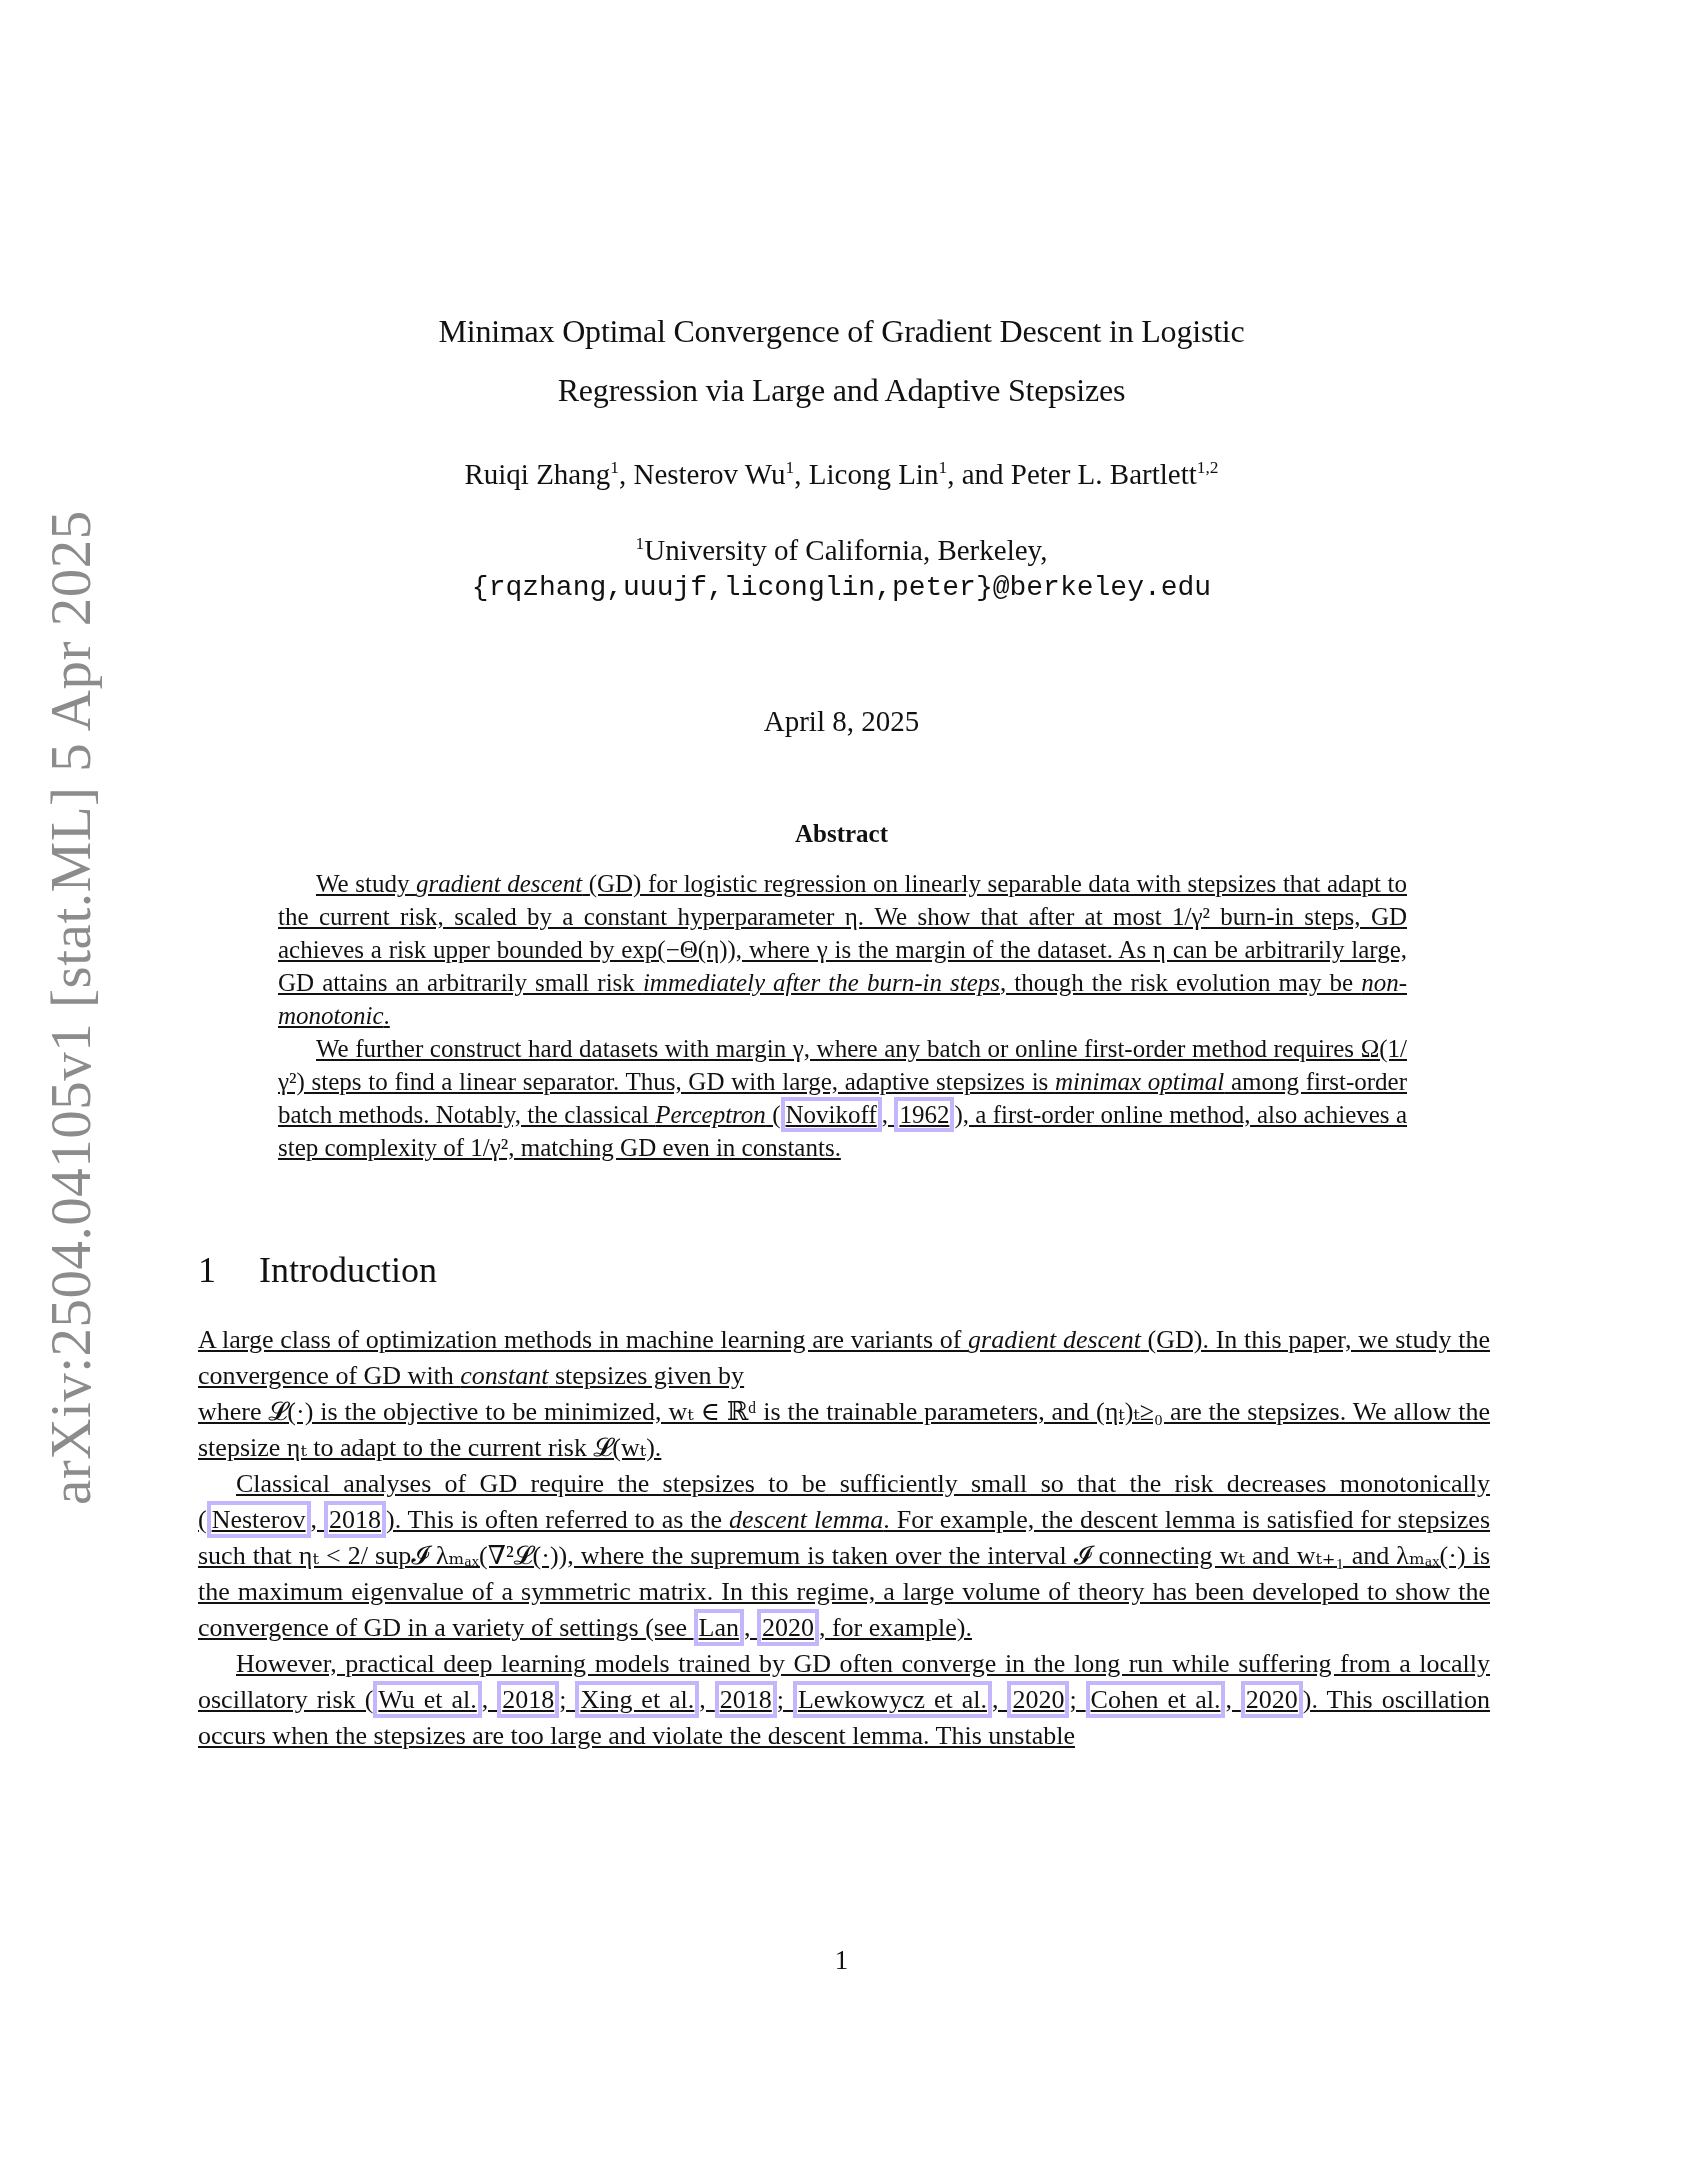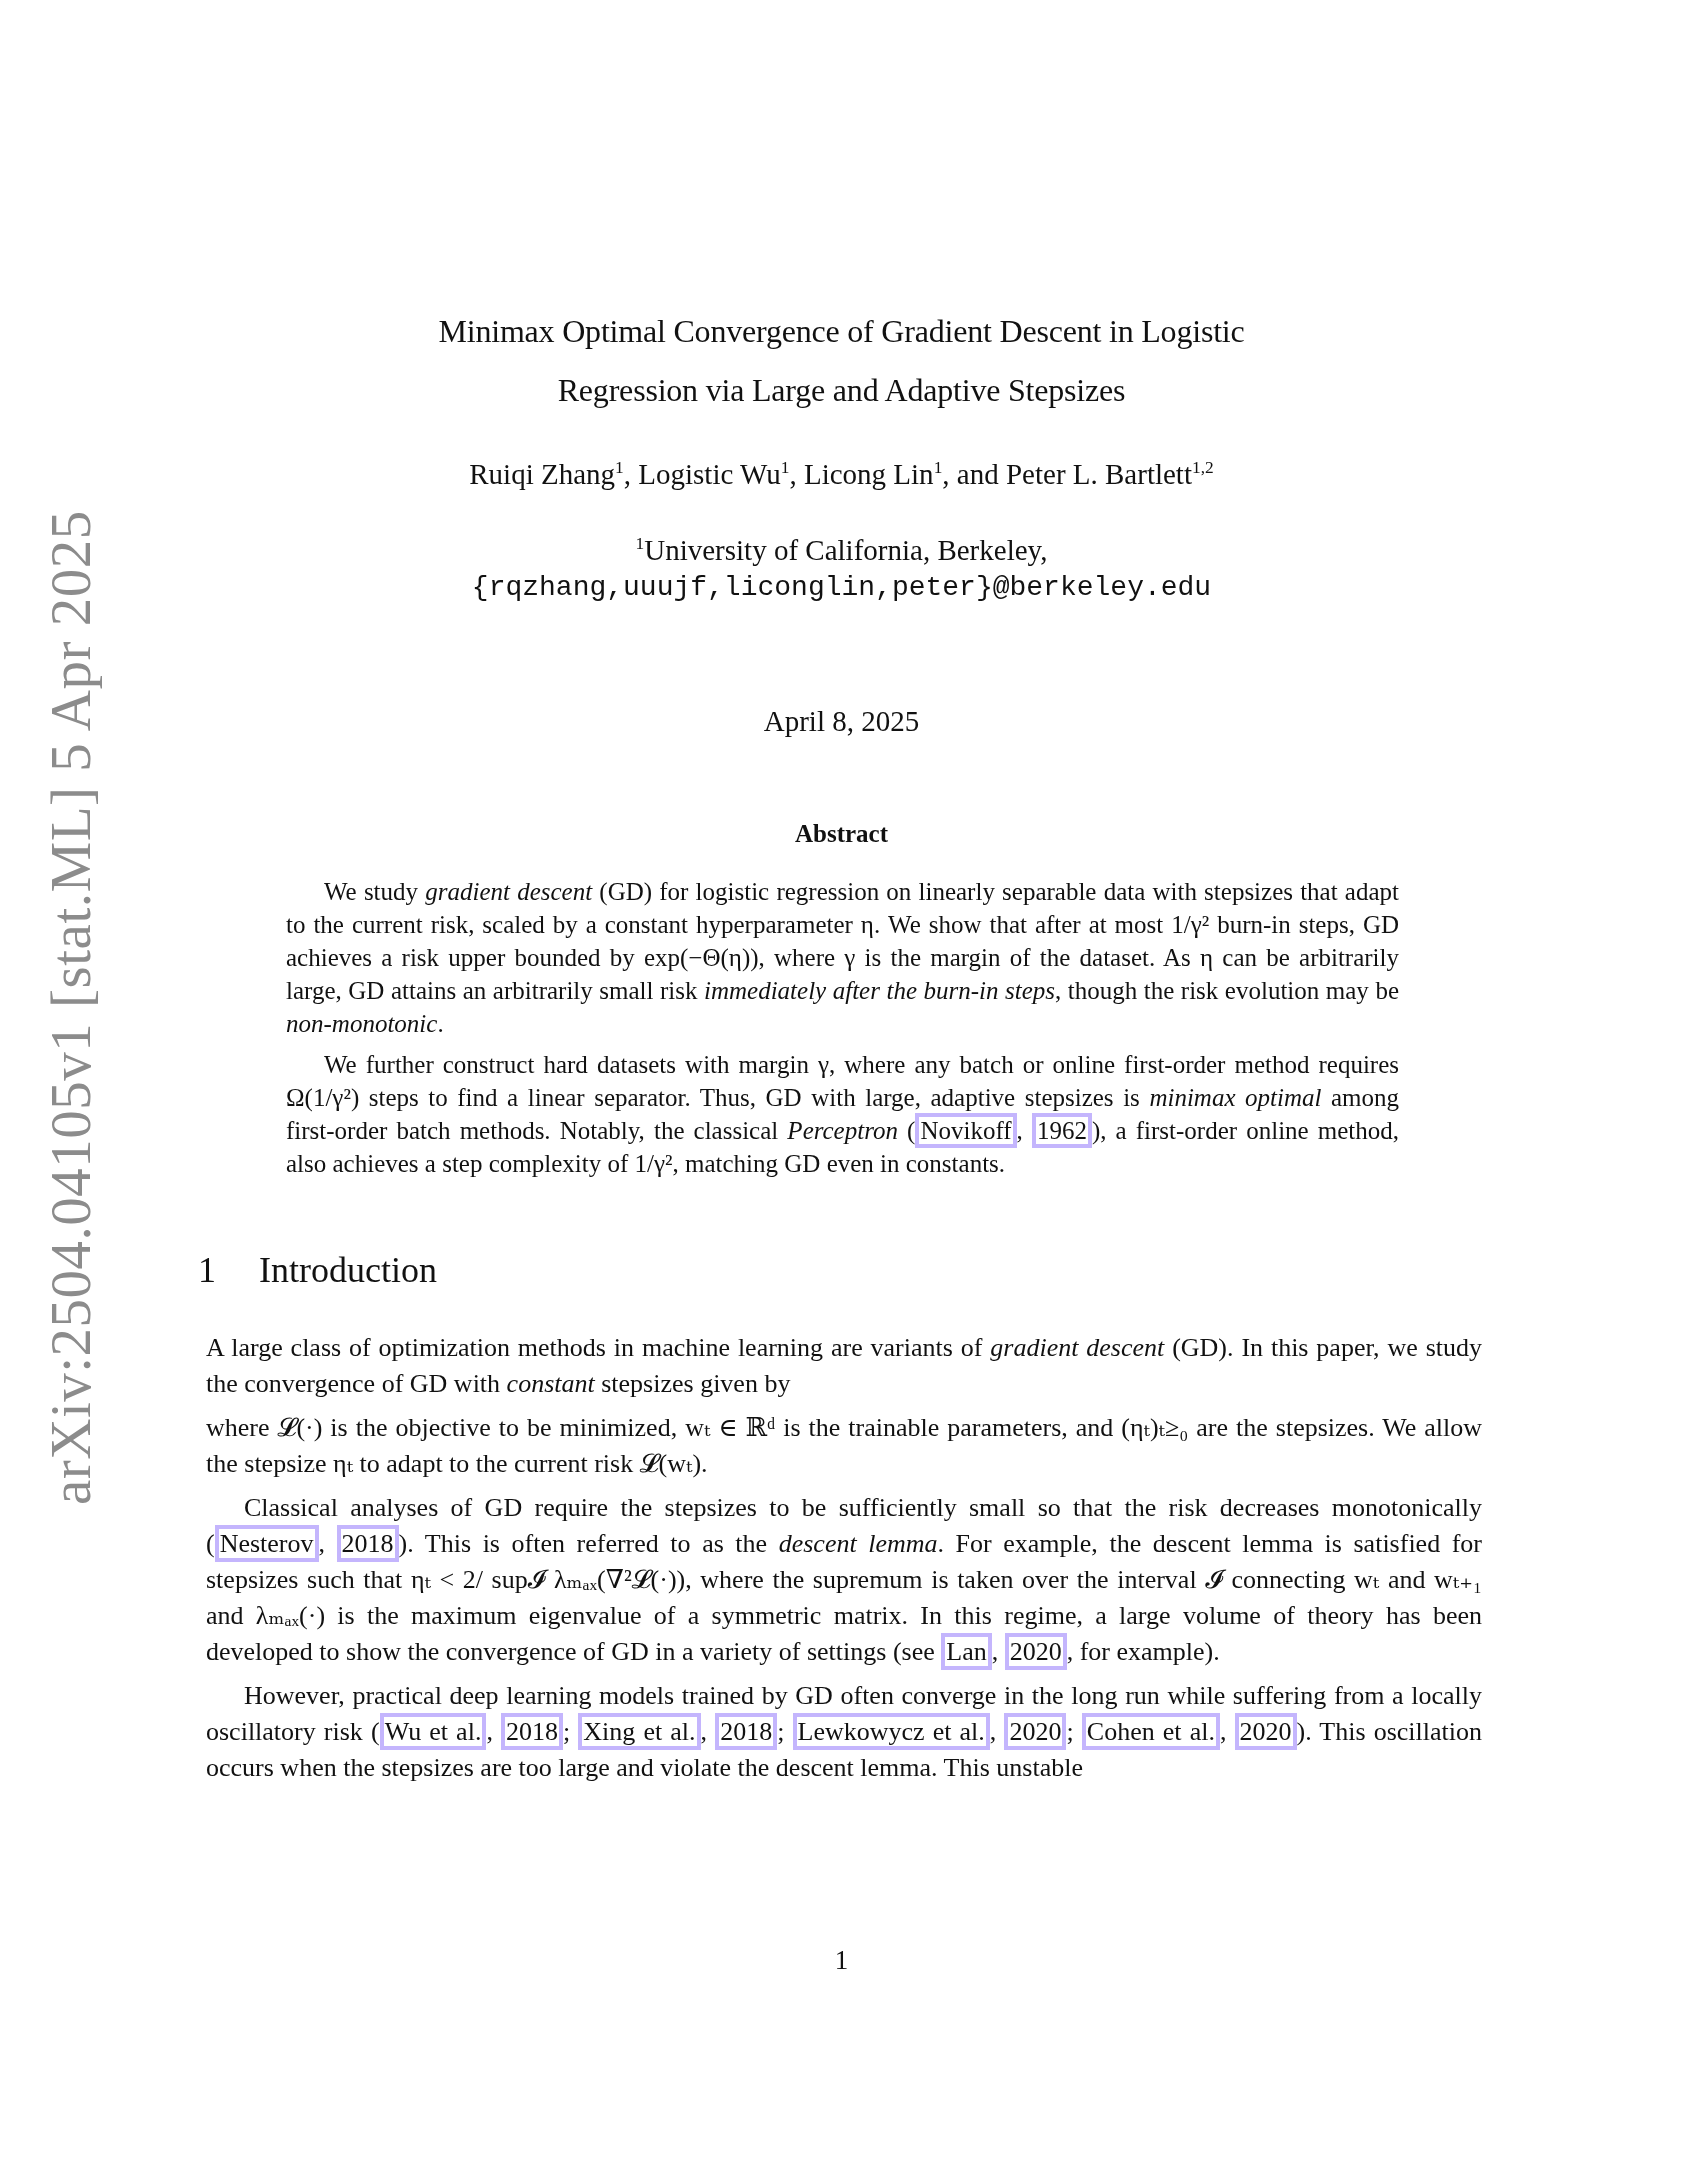--- a/index.html
+++ b/index.html
@@ -32,21 +32,21 @@
     text-align: center; font-size: 29px;
   }
   .abstract-head {
     position: absolute; left: 198px; width: 1287px; top: 820px;
     text-align: center; font-size: 25px; font-weight: bold;
   }
   .abstract {
     position: absolute; left: 278px; width: 1129px; top: 867px;
     font-size: 25px; line-height: 33px; text-align: justify;
   }
-  .abstract p, .body p { margin: 8px; text-indent: 38px; }
+  .abstract p, .body p { margin: 0; text-indent: 38px; text-decoration: underline; }
   .abstract p.first { text-indent: 38px; }
   .section {
     position: absolute; left: 198px; top: 1249px; font-size: 36px; font-weight: normal;
   }
   .section .num { display: inline-block; width: 61px; }
   .body {
     position: absolute; left: 198px; width: 1292px; top: 1322px;
     font-size: 26px; line-height: 36px; text-align: justify;
   }
   .body p.noindent { text-indent: 0; }
@@ -67,21 +67,21 @@
 <body>
 
 <div class="stamp">arXiv:2504.04105v1  [stat.ML]  5 Apr 2025</div>
 
 <div class="title">
   <div>Minimax Optimal Convergence of Gradient Descent in Logistic</div>
   <div>Regression via Large and Adaptive Stepsizes</div>
 </div>
 
 <div class="authors">
-  <span>Ruiqi Zhang</span><sup>1</sup><span>, </span><span>Logistic Wu</span><sup>1</sup><span>, </span><span>Licong Lin</span><sup>1</sup><span>, and </span><span>Peter L. Bartlett</span><sup>1,2</sup>
+  <span>Ruiqi Zhang</span><sup>1</sup><span>, </span><span>Nesterov Wu</span><sup>1</sup><span>, </span><span>Licong Lin</span><sup>1</sup><span>, and </span><span>Peter L. Bartlett</span><sup>1,2</sup>
 </div>
 
 <div class="affil">
   <div><sup>1</sup><span>University of California, Berkeley,</span></div>
   <div class="mono">{rqzhang,uuujf,liconglin,peter}@berkeley.edu</div>
 </div>
 
 <div class="date">April 8, 2025</div>
 
 <div class="abstract-head">Abstract</div>

